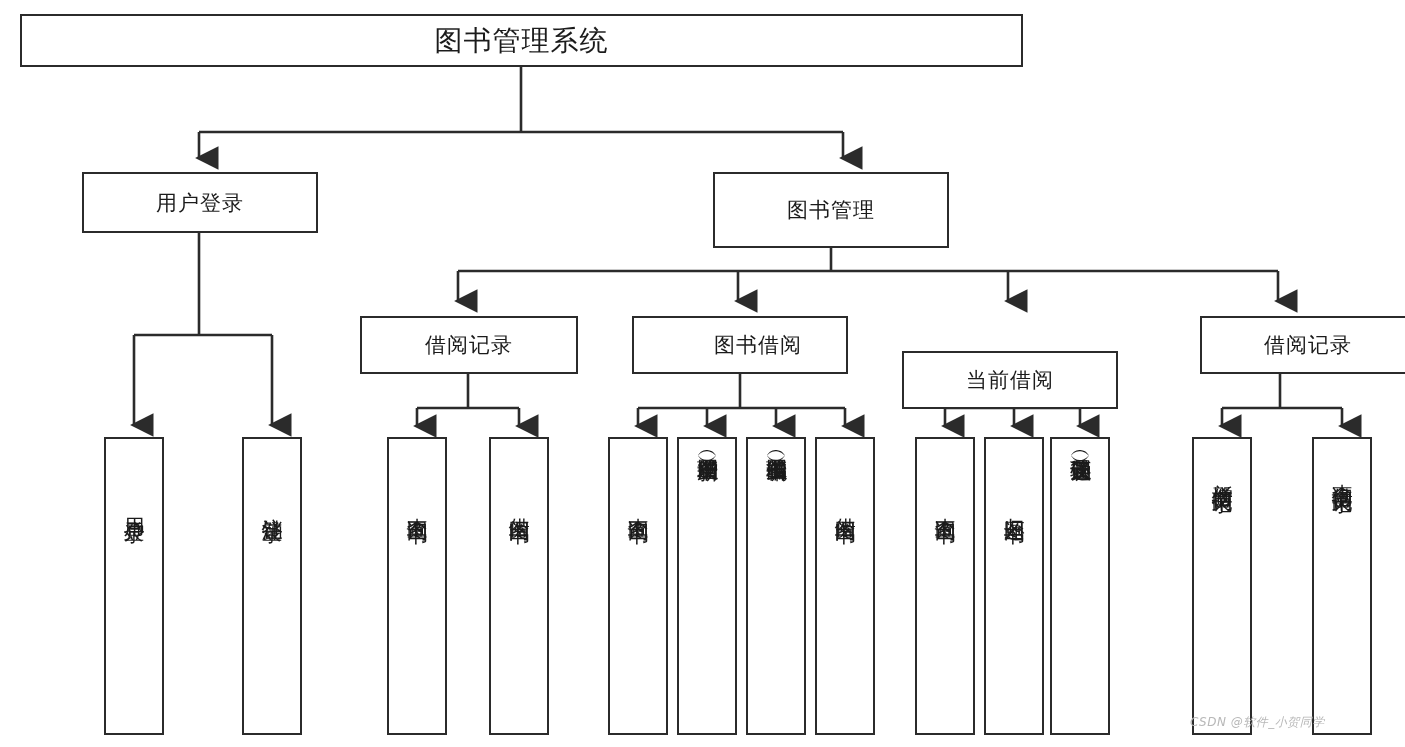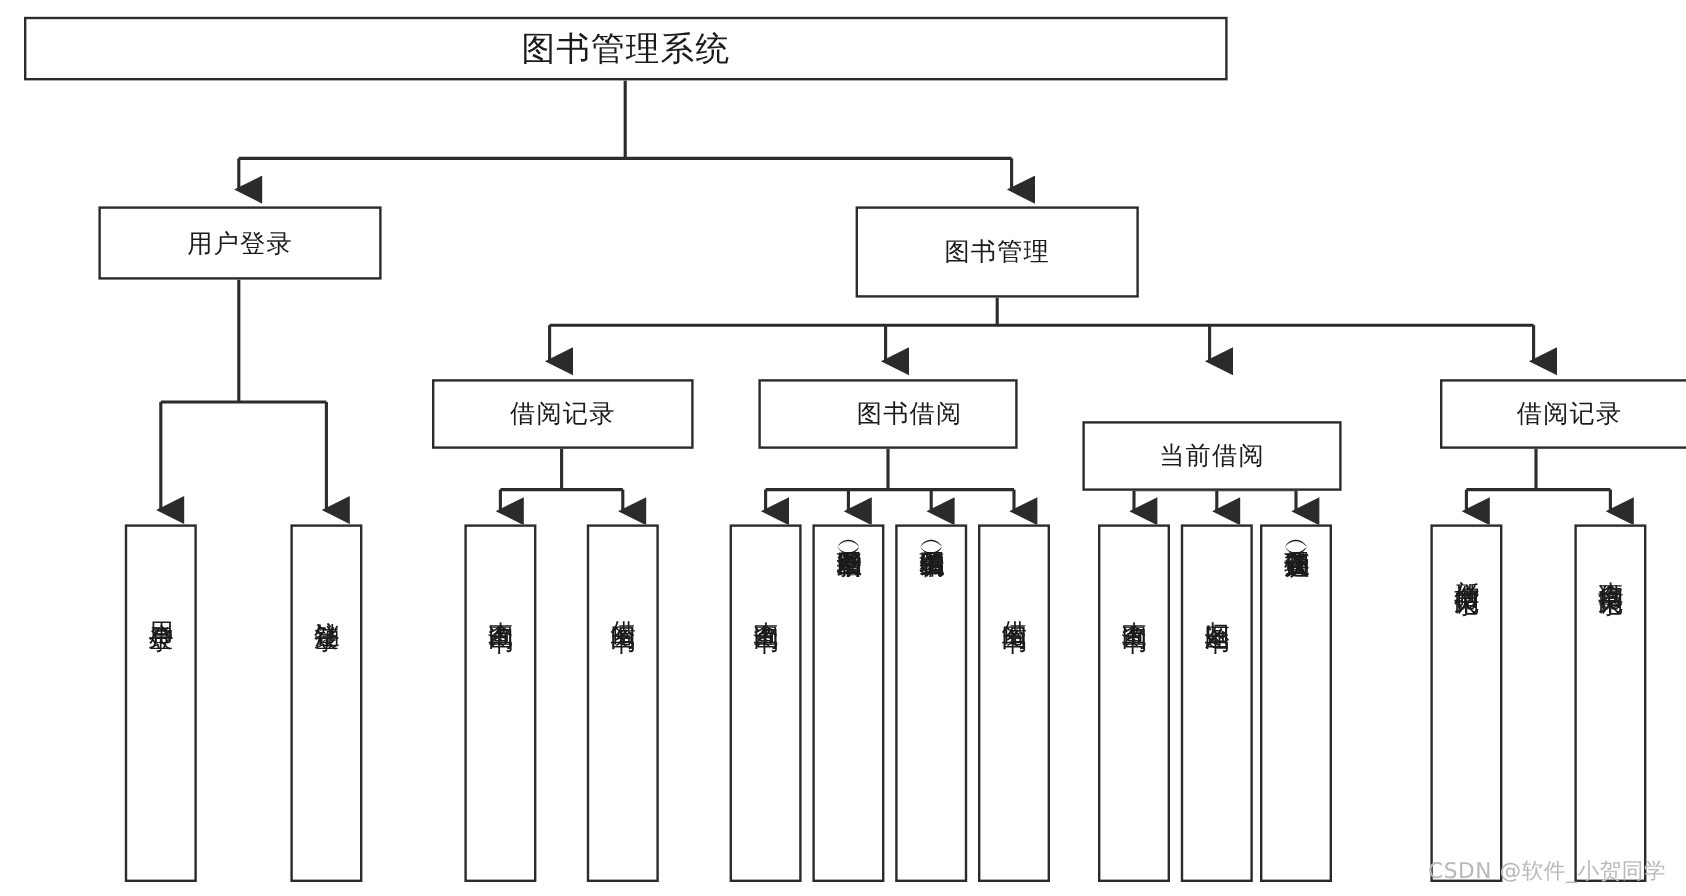--- a/index.html
+++ b/index.html
@@ -58,24 +58,25 @@
     color: #1b1b1b;
   }
   .vtext.tall {
     letter-spacing: 0px;
     line-height: 1.02;
   }
   .watermark {
     position: absolute;
     left: 1190px;
     top: 714px;
-    font-size: 18px;
+    font-size: 12px;
     color: #b8b8b8;
     white-space: nowrap;
     letter-spacing: 0.5px;
+    font-style: italic;
   }
 </style>
 </head>
 <body>
 
 <div id="canvas">
 
   <svg id="wires" viewBox="0 0 1405 747">
     <defs>
       <marker id="arrow" viewBox="0 0 12 12" refX="6" refY="10" markerWidth="9" markerHeight="11" orient="auto-start-reverse">

